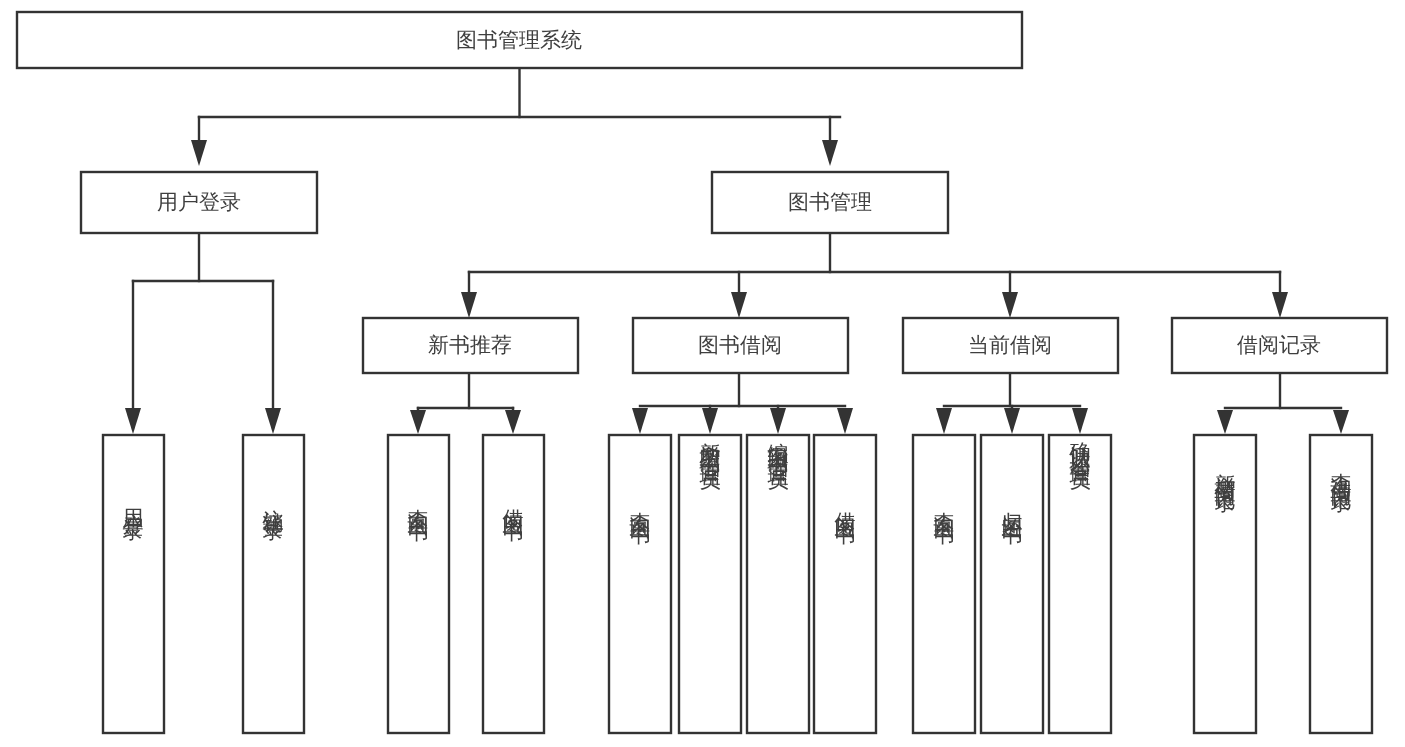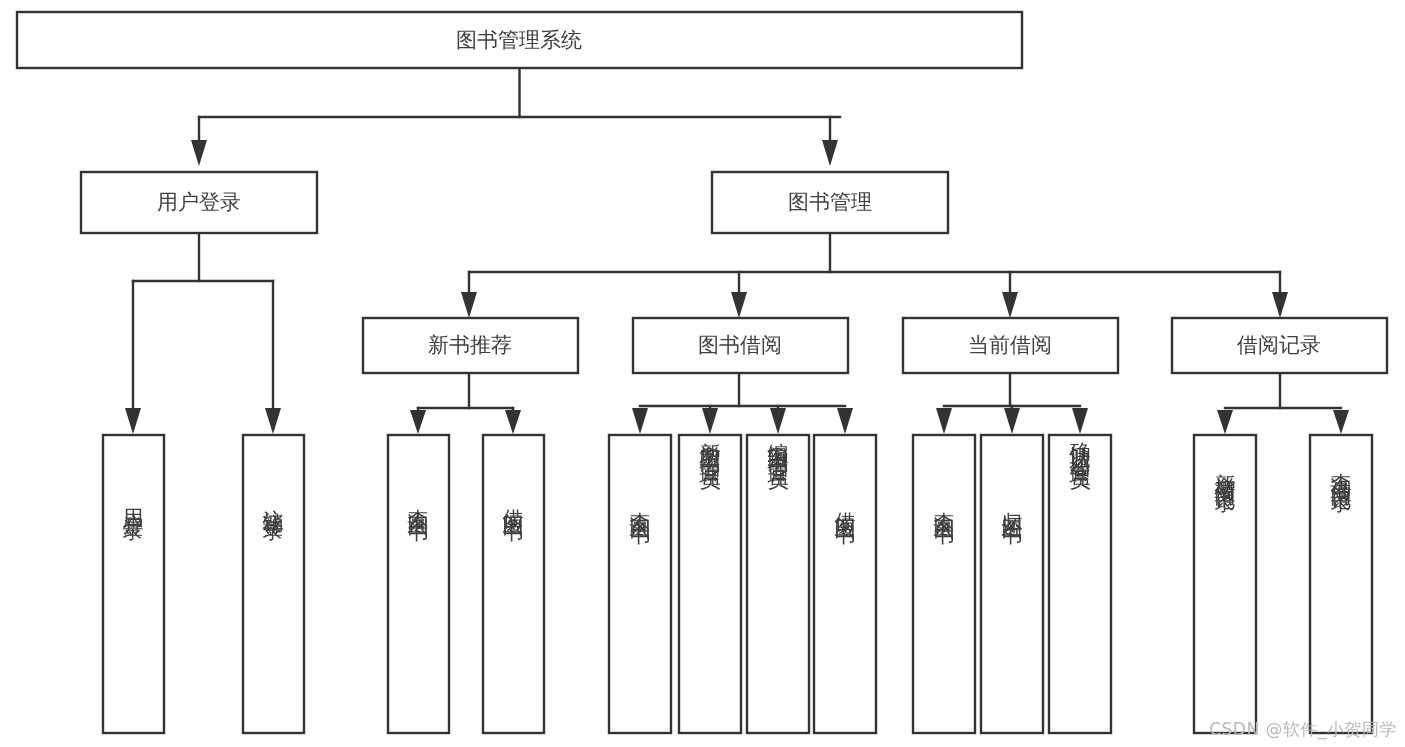--- a/index.html
+++ b/index.html
@@ -221,15 +221,14 @@
       <rect class="node-box" x="1194" y="435" width="62" height="298"></rect>
       <text class="node-label-v" x="1225" y="468">新增借阅记录</text>
     </g>
     <g>
       <rect class="node-box" x="1310" y="435" width="62" height="298"></rect>
       <text class="node-label-v" x="1341" y="468">查询借阅记录</text>
     </g>
 
   </svg>
 
-  <div class="watermark">CSDN @软件_小贺同学</div>
 
 </div>
 
 </body></html>

